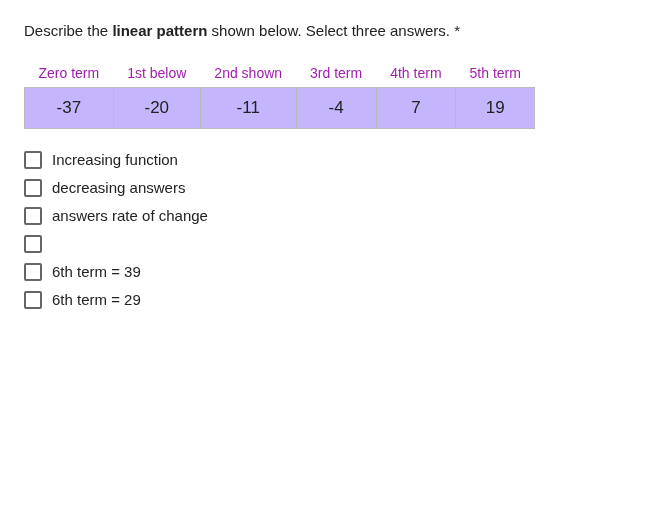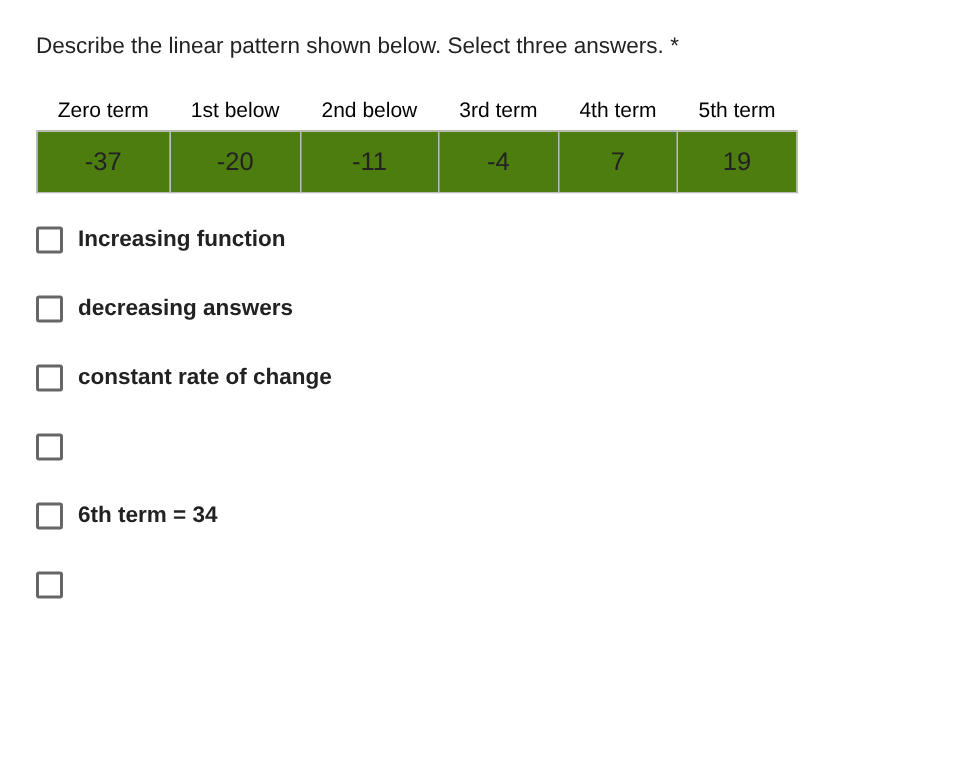--- a/index.html
+++ b/index.html
@@ -19,58 +19,57 @@
     }
 
     .question-text {
       font-size: 15px;
       line-height: 1.5;
       margin-bottom: 20px;
       color: #222;
     }
 
     .question-text strong {
-      font-weight: normal;
+      font-weight: bold;
     }
 
     .table-section {
       margin-bottom: 22px;
       overflow-x: auto;
     }
 
     .terms-table {
       border-collapse: collapse;
       width: auto;
     }
 
     .terms-table thead tr th {
       font-weight: normal;
       font-size: 14px;
       text-align: center;
       padding: 2px 14px 6px 14px;
-      color: #000000;
+      color: #a21caf;
       white-space: nowrap;
     }
 
     .terms-table tbody tr td {
       border: 1.5px solid #bbb;
       text-align: center;
       padding: 10px 22px;
       font-size: 17px;
       font-weight: 400;
       color: #222;
-      background: #4d7c0f;
+      background: #c4b5fd;
       min-width: 60px;
     }
 
     .options-section {
       display: flex;
       flex-direction: column;
-      gap: 28px;
-      font-weight: bold;
+      gap: 10px;
     }
 
     .option-item {
       display: flex;
       align-items: center;
       gap: 10px;
       cursor: pointer;
       user-select: none;
     }
 
@@ -95,21 +94,21 @@
 <p class="question-text">
   <span>Describe the </span><strong>linear pattern</strong><span> shown below. Select three answers.</span> <span>*</span>
 </p>
 
 <div class="table-section">
   <table class="terms-table">
     <thead>
       <tr id="header-row">
       <th>Zero term</th>
           <th>1st below</th>
-          <th>2nd below</th>
+          <th>2nd shown</th>
           <th>3rd term</th>
           <th>4th term</th>
           <th>5th term</th>
         </tr>
     </thead>
     <tbody>
       <tr id="value-row">
       <td>-37</td>
           <td>-20</td>
           <td>-11</td>
@@ -125,25 +124,26 @@
 <div class="option-item">
       <span class="checkbox"></span>
       <span class="option-label">Increasing function</span>
     </div>
     <div class="option-item">
       <span class="checkbox"></span>
       <span class="option-label">decreasing answers</span>
     </div>
     <div class="option-item">
       <span class="checkbox"></span>
-      <span class="option-label">constant rate of change</span>
+      <span class="option-label">answers rate of change</span>
     </div>
     <div class="option-item">
       <span class="checkbox"></span>
     </div>
     <div class="option-item">
       <span class="checkbox"></span>
-      <span class="option-label">6th term = 34</span>
+      <span class="option-label">6th term = 39</span>
     </div>
     <div class="option-item">
       <span class="checkbox"></span>
+      <span class="option-label">6th term = 29</span>
     </div>
   </div>
 
 </body></html>

